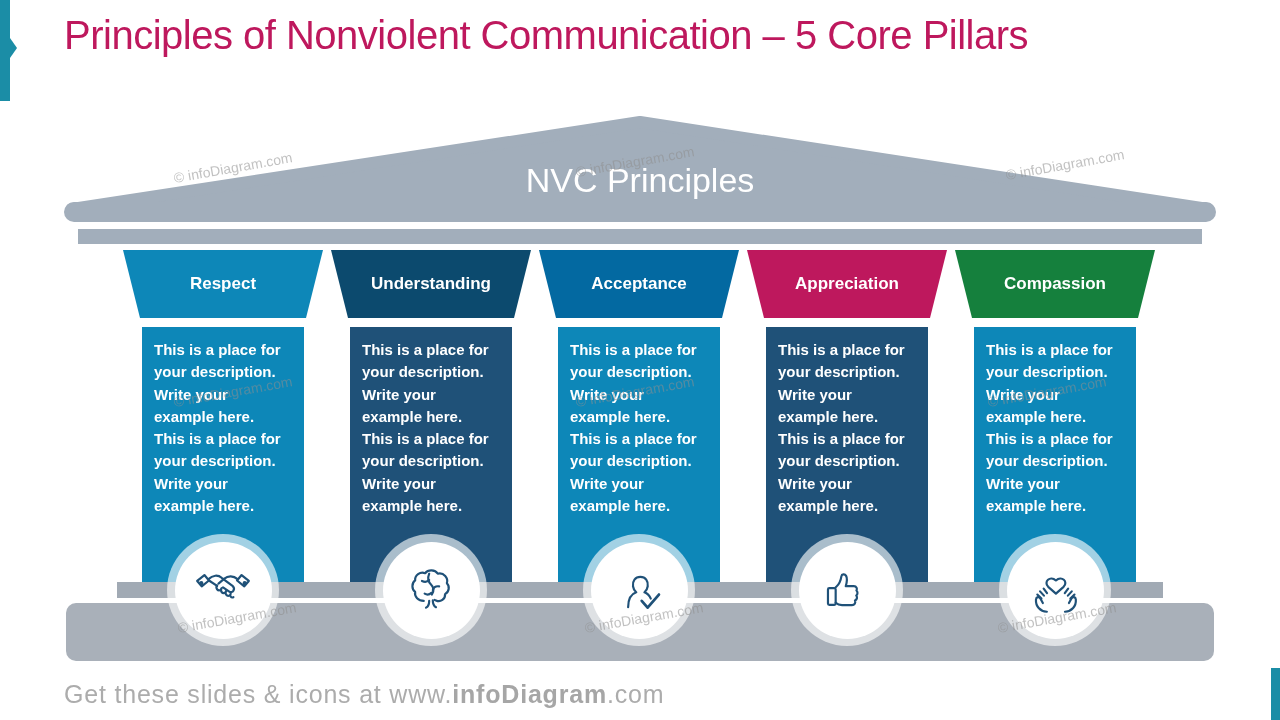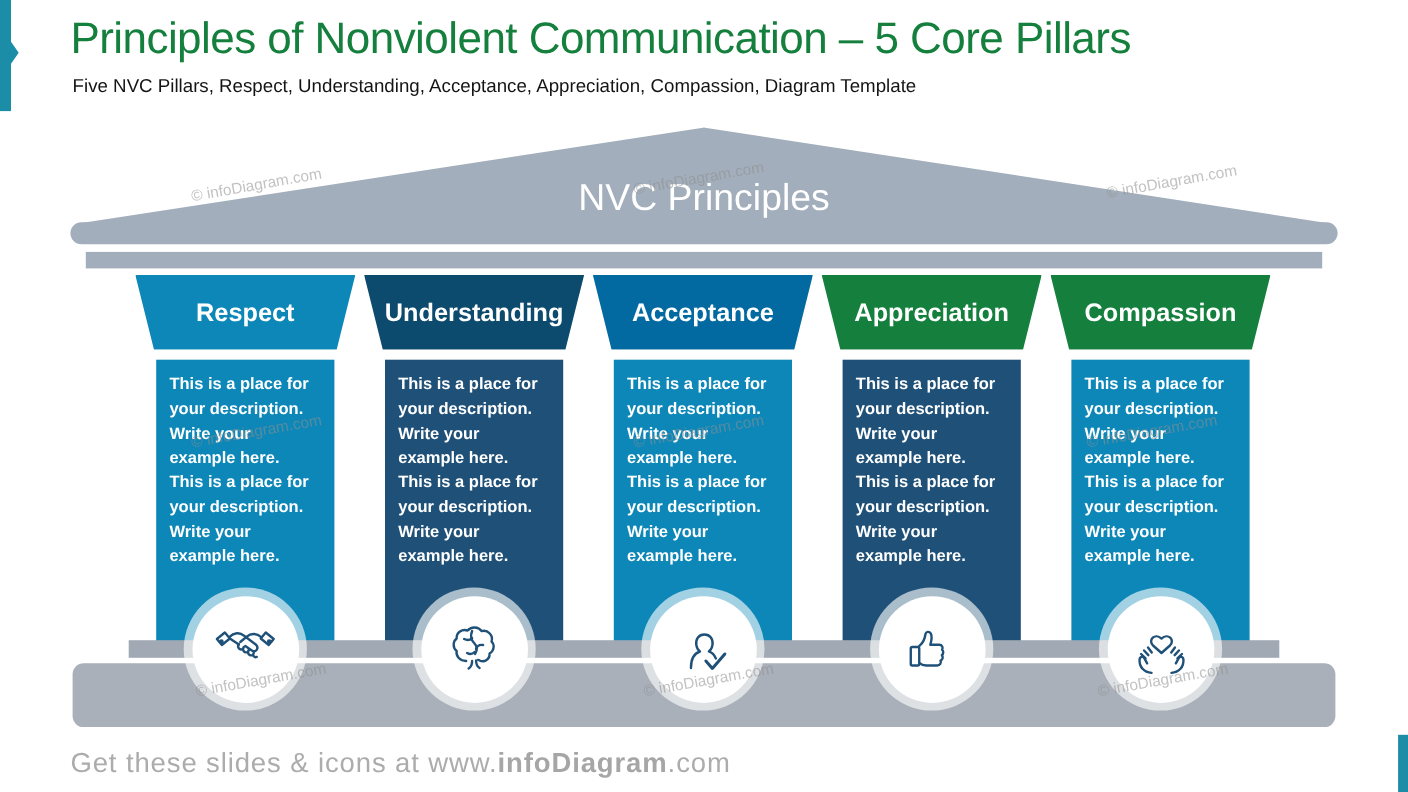--- a/index.html
+++ b/index.html
@@ -9,39 +9,39 @@
 
   
   .accent-left { position:absolute; left:0; top:0; width:10px; height:101px; background:#1B8DA6; }
   .accent-left-arrow { position:absolute; left:10px; top:38px; width:0; height:0;
       border-top:10px solid transparent; border-bottom:10px solid transparent;
       border-left:7px solid #1B8DA6; }
   .accent-br { position:absolute; right:0; top:668px; width:9px; height:52px; background:#1B8DA6; }
 
   
   .title { position:absolute; left:64px; top:13px; font-size:40px; letter-spacing:-0.5px;
-           color:#15803d; white-space:nowrap; }
+           color:#be185d; white-space:nowrap; }
   .subtitle { position:absolute; left:66px; top:69px; font-size:17px; color:#141414; white-space:nowrap; }
 
   
   .roof-svg { position:absolute; left:0; top:0; z-index:0; }
   .roof-label { position:absolute; left:64px; top:161px; width:1152px; text-align:center;
                 font-size:34px; color:#ffffff; z-index:1; }
   .architrave { position:absolute; left:78px; top:229px; width:1124px; height:15px;
                 background:#A2AEBB; z-index:0; }
   .stylobate  { position:absolute; left:117px; top:582px; width:1046px; height:16px;
                 background:#A1AAB4; z-index:2; }
   .platform   { position:absolute; left:66px; top:603px; width:1148px; height:58px;
                 background:#A9B0B9; border-radius:10px; z-index:2; }
 
   
   .pillar { position:absolute; top:250px; width:200px; height:400px; }
   .capital { width:200px; height:68px; clip-path:polygon(0 0,100% 0,91.5% 100%,8.5% 100%);
              display:flex; align-items:center; justify-content:center; z-index:1; }
-  .capital-label { color:#fff; font-weight:bold; font-size:23px; }
+  .capital-label { color:#fff; font-weight:bold; font-size:17px; }
   .pbody { position:absolute; left:19px; top:77px; width:162px; height:257px; z-index:1; }
   .ptext { color:#fff; font-weight:bold; font-size:15px; line-height:22.3px;
            padding:12px 8px 0 12px; white-space:pre-line; }
   .circle-outer { position:absolute; left:44px; top:284px; width:112px; height:112px;
                   border-radius:50%; background:rgba(255,255,255,0.62); z-index:3;
                   display:flex; align-items:center; justify-content:center; }
   .circle-inner { width:97px; height:97px; border-radius:50%; background:#ffffff;
                   display:flex; align-items:center; justify-content:center; }
   .picon { stroke:#1F5178; fill:none; stroke-width:2.4; stroke-linecap:round; stroke-linejoin:round; }
 
@@ -57,21 +57,20 @@
 </head>
 <body>
 
 <div class="stage">
 
   <div class="accent-left"></div>
   <div class="accent-left-arrow"></div>
   <div class="accent-br"></div>
 
   <div class="title">Principles of Nonviolent Communication – 5 Core Pillars</div>
-  <div class="subtitle">Five NVC Pillars, Respect, Understanding, Acceptance, Appreciation, Compassion, Diagram Template</div>
 
   <svg class="roof-svg" width="1280" height="240" viewBox="0 0 1280 240">
     <polygon points="72,209 640,122 1208,209" fill="#A2AEBB" stroke="#A2AEBB" stroke-width="12" stroke-linejoin="round"></polygon>
     <rect x="64" y="202" width="1152" height="20" rx="10" fill="#A2AEBB"></rect>
   </svg>
   <div class="roof-label">NVC Principles</div>
   <div class="architrave"></div>
 
   <div class="pillar" style="left:123px">
     <div class="capital" style="background-color: rgb(13, 135, 184);">
@@ -153,21 +152,21 @@
       <div class="circle-inner">
         <svg class="picon" width="58" height="58" viewBox="0 0 64 64">
           <path d="M20 51 C20 42 23 36.5 29 34.5 C25 31.5 24 24.5 27 20.5 C30 16.5 37 16.5 40 20.5 C43 24.5 42 31.5 38 34.5 C41 35.6 43.5 38 45 41.5"></path>
           <path d="M35 44 L41.5 51.5 L54 37" stroke-width="3"></path>
         </svg>
       </div>
     </div>
   </div>
 
   <div class="pillar" style="left:747px">
-    <div class="capital" style="background-color: #15803d;">
+    <div class="capital" style="background-color: #be185d;">
       <span class="capital-label">Appreciation</span>
     </div>
     <div class="pbody" style="background-color: rgb(31, 81, 120);">
       <div class="ptext">This is a place for
 your description.
 Write your
 example here.
 This is a place for
 your description.
 Write your

